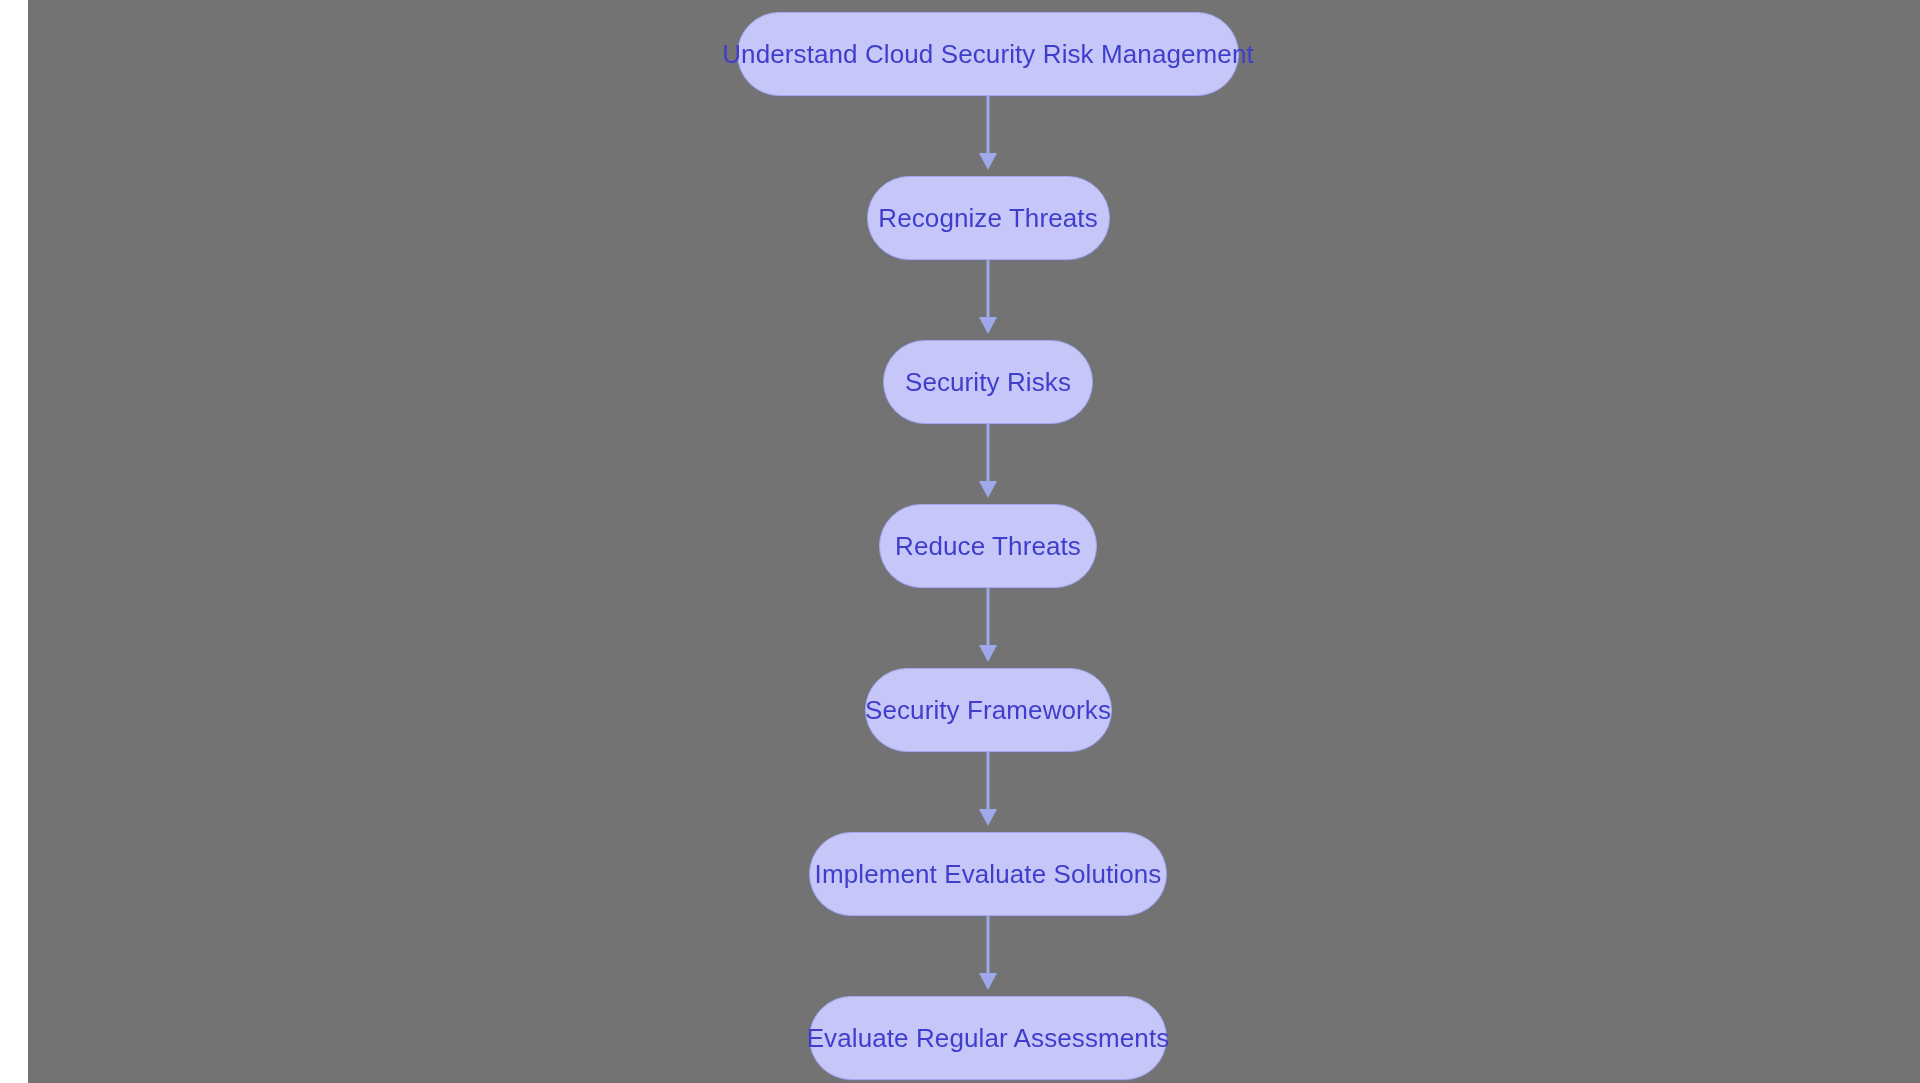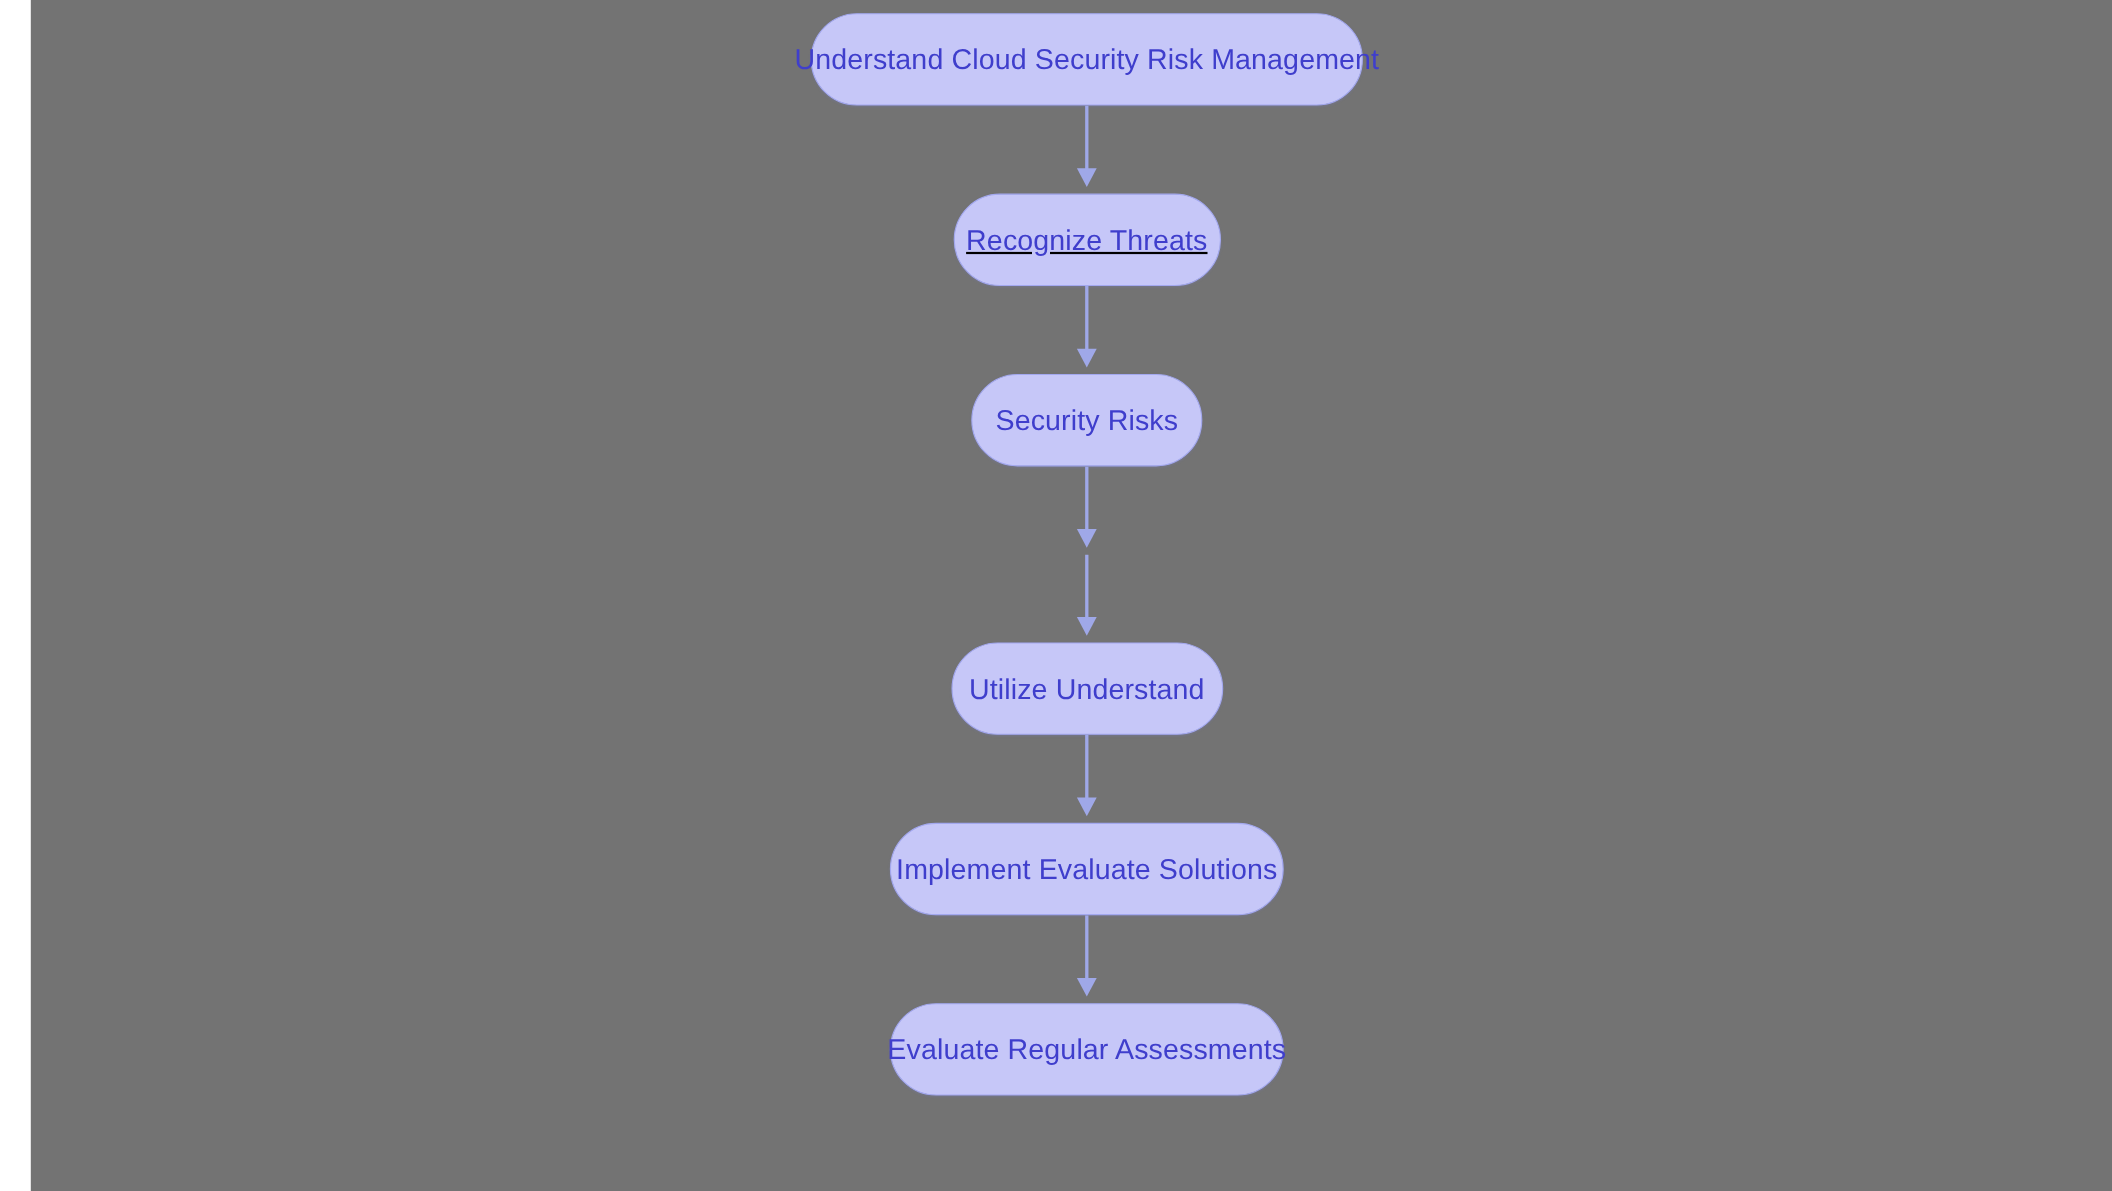--- a/index.html
+++ b/index.html
@@ -69,46 +69,49 @@
 
     <div class="node" style="width:502px;">
       <span class="node-label">Understand Cloud Security Risk Management</span>
     </div>
 
     <svg class="connector" viewBox="0 0 40 80">
       <line x1="20" y1="0" x2="20" y2="60" stroke="#9fa8e8" stroke-width="3"></line>
       <polygon points="20,74 11,57 29,57" fill="#9fa8e8"></polygon>
     </svg>
 
-    <div class="node" style="width:243px;text-decoration:underline;">
+    <div class="node" style="width:243px;">
       <span class="node-label">Recognize Threats</span>
     </div>
 
     <svg class="connector" viewBox="0 0 40 80">
       <line x1="20" y1="0" x2="20" y2="60" stroke="#9fa8e8" stroke-width="3"></line>
       <polygon points="20,74 11,57 29,57" fill="#9fa8e8"></polygon>
     </svg>
 
     <div class="node" style="width:210px;">
       <span class="node-label">Security Risks</span>
     </div>
 
     <svg class="connector" viewBox="0 0 40 80">
       <line x1="20" y1="0" x2="20" y2="60" stroke="#9fa8e8" stroke-width="3"></line>
       <polygon points="20,74 11,57 29,57" fill="#9fa8e8"></polygon>
     </svg>
 
+    <div class="node" style="width:218px;">
+      <span class="node-label">Reduce Threats</span>
+    </div>
 
     <svg class="connector" viewBox="0 0 40 80">
       <line x1="20" y1="0" x2="20" y2="60" stroke="#9fa8e8" stroke-width="3"></line>
       <polygon points="20,74 11,57 29,57" fill="#9fa8e8"></polygon>
     </svg>
 
     <div class="node" style="width:247px;">
-      <span class="node-label">Utilize Understand</span>
+      <span class="node-label">Security Frameworks</span>
     </div>
 
     <svg class="connector" viewBox="0 0 40 80">
       <line x1="20" y1="0" x2="20" y2="60" stroke="#9fa8e8" stroke-width="3"></line>
       <polygon points="20,74 11,57 29,57" fill="#9fa8e8"></polygon>
     </svg>
 
     <div class="node" style="width:358px;">
       <span class="node-label">Implement Evaluate Solutions</span>
     </div>

